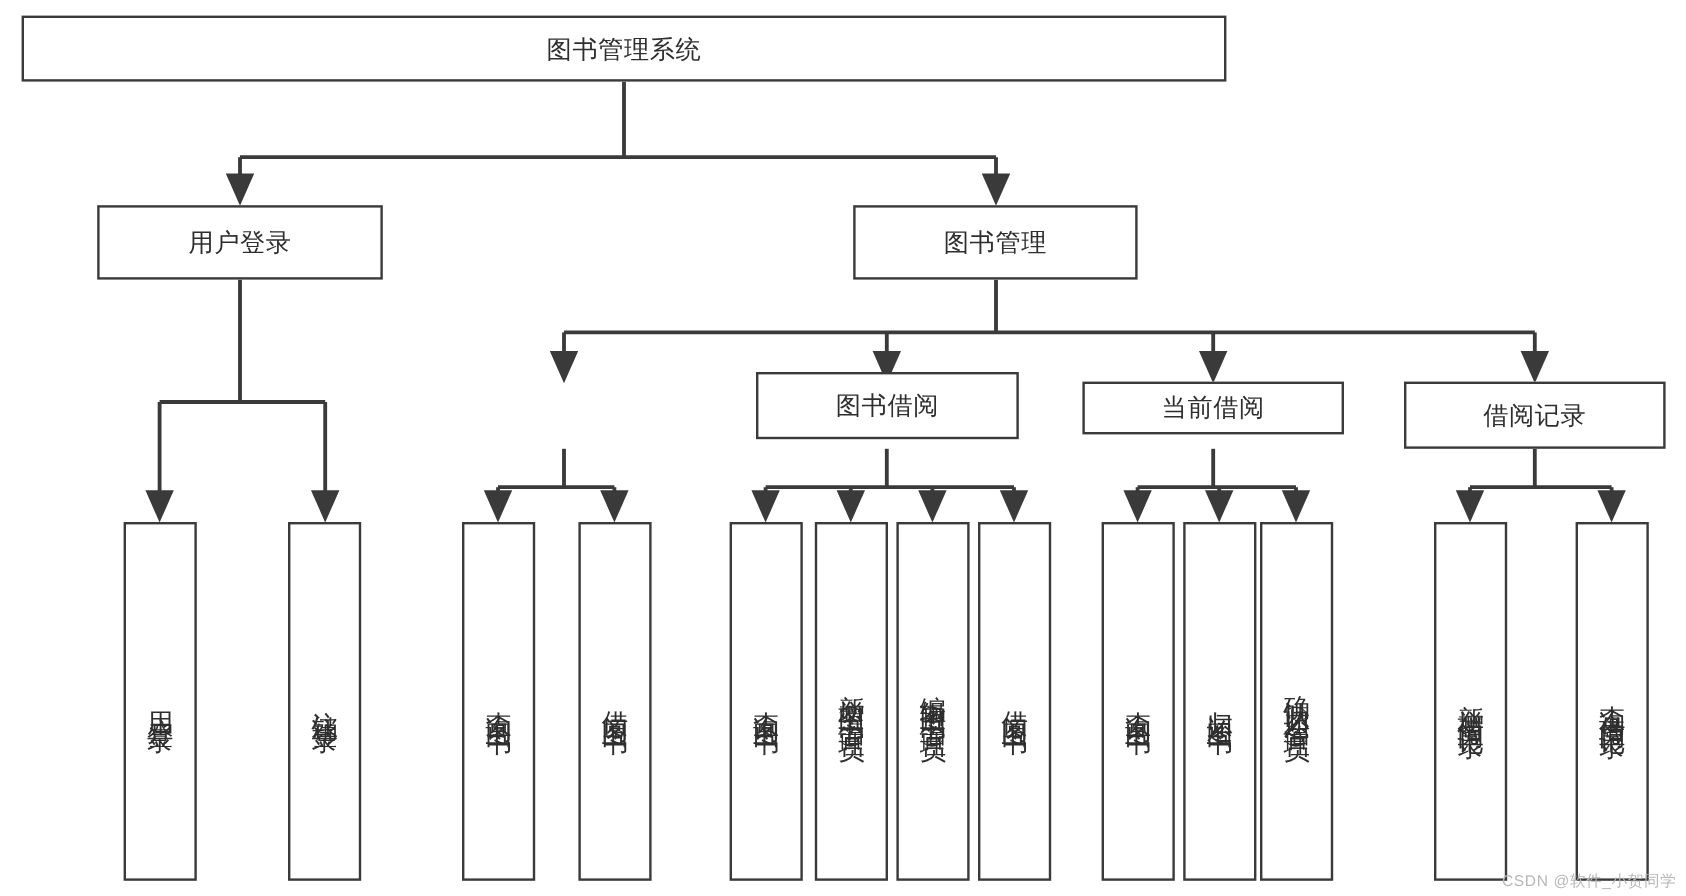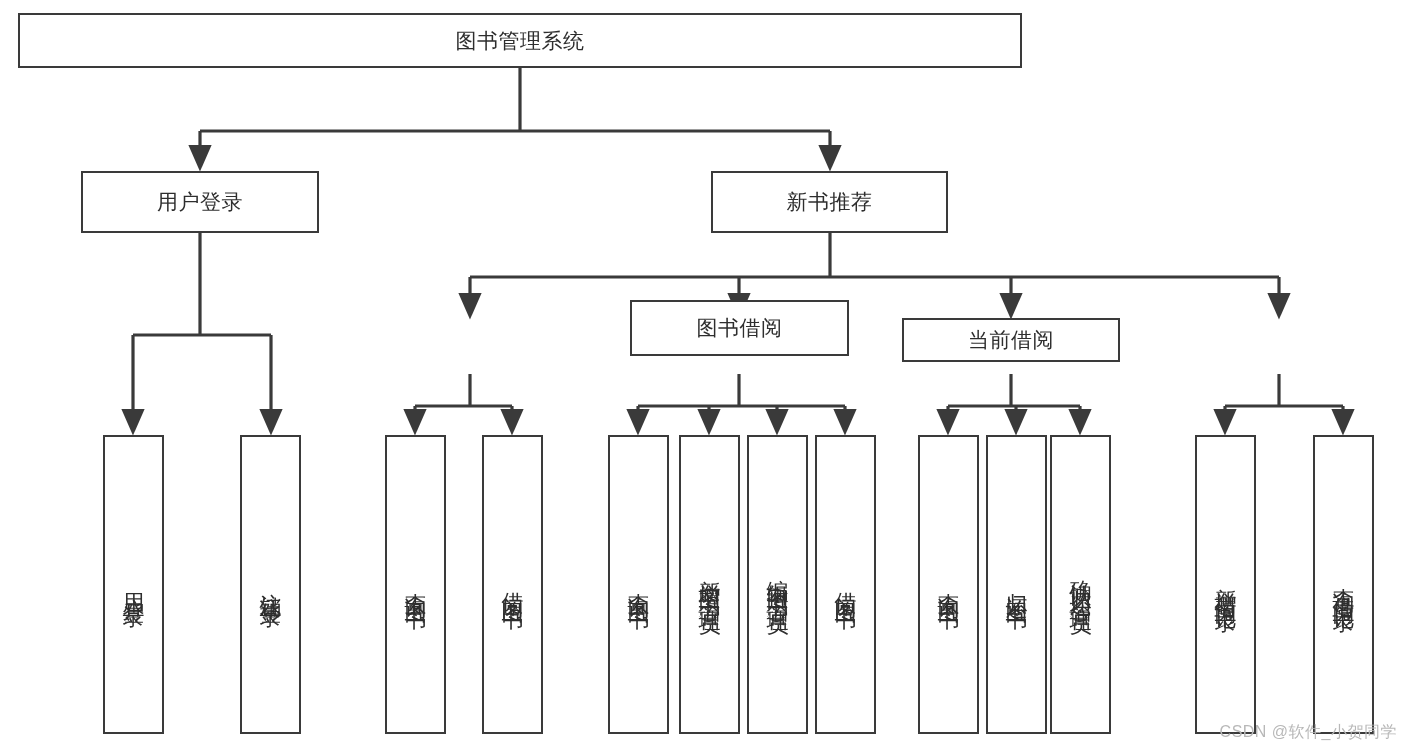--- a/index.html
+++ b/index.html
@@ -52,21 +52,21 @@
     display: block;
   }
   .node .htext {
     display: block;
     white-space: nowrap;
   }
   #watermark {
     position: absolute;
     right: 8px;
     bottom: 4px;
-    font-size: 16px;
+    font-size: 13px;
     color: #b8b8b8;
     white-space: nowrap;
     letter-spacing: 0.5px;
   }
 </style>
 </head>
 <body>
 
 <div id="canvas">
 
@@ -121,28 +121,31 @@
   </svg>
 
   <div class="node h" style="left:18px; top:13px; width:1004px; height:55px;">
     <span class="htext">图书管理系统</span>
   </div>
 
   <div class="node h" style="left:81px; top:171px; width:238px; height:62px;">
     <span class="htext">用户登录</span>
   </div>
   <div class="node h" style="left:711px; top:171px; width:237px; height:62px;">
-    <span class="htext">新书推荐</span>
+    <span class="htext">图书管理</span>
   </div>
 
-  <div class="node h" style="left:630px; top:300px; width:219px; height:56px;">
+  <div class="node h" style="left:630px; top:310px; width:219px; height:56px;">
     <span class="htext">图书借阅</span>
   </div>
   <div class="node h" style="left:902px; top:318px; width:218px; height:44px;">
     <span class="htext">当前借阅</span>
+  </div>
+  <div class="node h" style="left:1170px; top:318px; width:218px; height:56px;">
+    <span class="htext">借阅记录</span>
   </div>
 
   <div class="node v" style="left:103px; top:435px; width:61px; height:299px;">
     <span class="vtext">用户登录</span>
   </div>
   <div class="node v" style="left:240px; top:435px; width:61px; height:299px;">
     <span class="vtext">注销登录</span>
   </div>
   <div class="node v" style="left:385px; top:435px; width:61px; height:299px;">
     <span class="vtext">查询图书</span>

